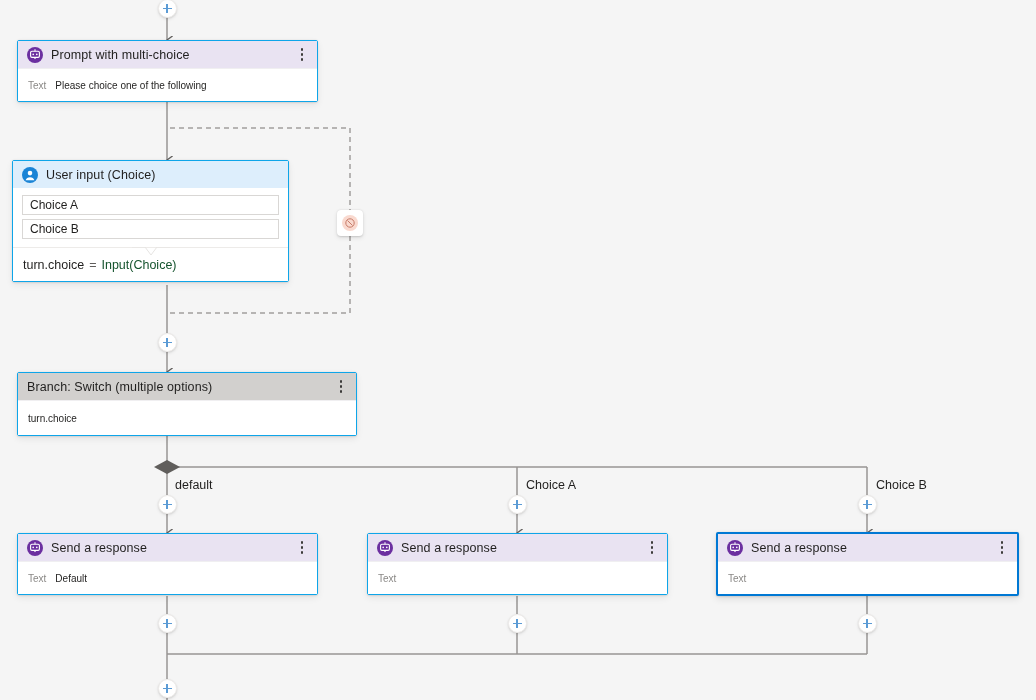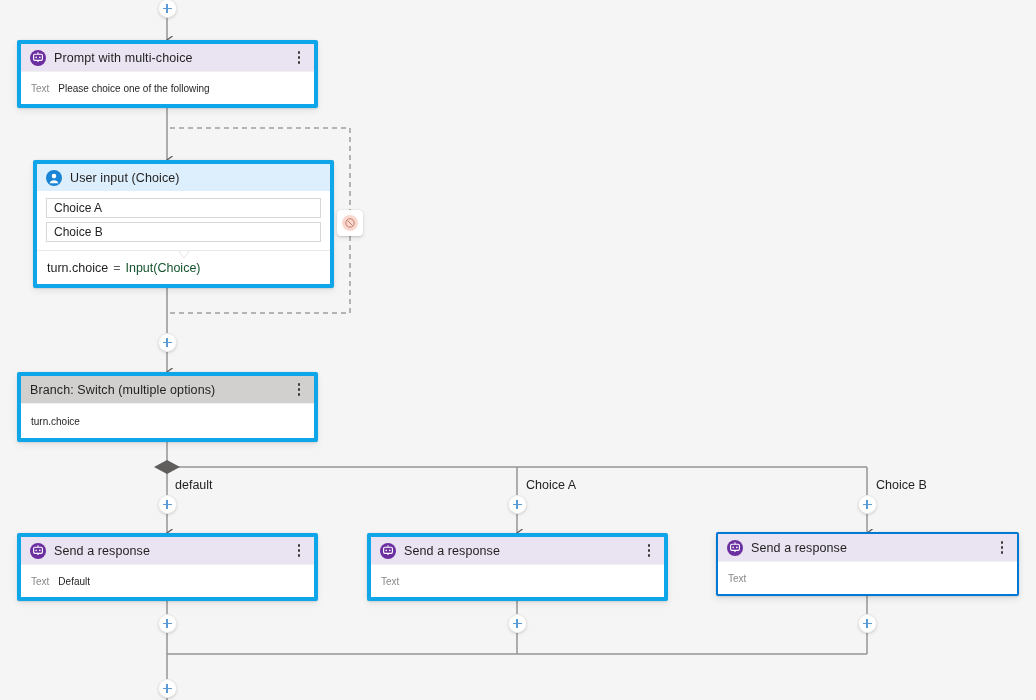--- a/index.html
+++ b/index.html
@@ -11,21 +11,21 @@
     position:relative;
     color:#201f1e;
   }
   #canvas{position:absolute;inset:0;width:1036px;height:700px;}
   #edges{position:absolute;left:0;top:0;width:1036px;height:700px;pointer-events:none;}
 
   
   .node{
     position:absolute;
     background:#ffffff;
-    border:4px solid #0ea5e9;
+    border:1px solid #0ea5e9;
     box-shadow:0 .6px 1.8px rgba(0,0,0,.10),0 3px 7px rgba(0,0,0,.07);
     box-sizing:border-box;
     border-radius:2px;
   }
   .node.selected{
     border:2px solid #0078d4;
     box-shadow:0 .6px 1.8px rgba(0,0,0,.10),0 3px 7px rgba(0,0,0,.10);
   }
   .nhead{
     height:27px;
@@ -213,21 +213,21 @@
           <i></i>
           <i></i>
         </span>
     </div>
     <div class="nbody">
       <span class="lab">Text</span>
       <span class="val">Please choice one of the following</span>
     </div>
   </div>
 
-  <div class="node" style="left:33px;top:160px;width:301px;">
+  <div class="node" style="left:12px;top:160px;width:277px;">
     <div class="nhead blue">
       <span class="icon">
         <svg width="16" height="16" viewBox="0 0 16 16" aria-hidden="true">
           <circle cx="8" cy="8" r="8" fill="#1a84d6"></circle>
           <circle cx="8" cy="6.1" r="2.3" fill="#fff"></circle>
           <path d="M3.6,13.2 a4.6,4.1 0 0 1 8.8,0 z" fill="#fff"></path>
         </svg>
       </span>
       <span class="htext">User input (Choice)</span>
     </div>
@@ -240,21 +240,21 @@
         <svg width="38" height="9" viewBox="0 0 38 9" aria-hidden="true">
           <path d="M0,0 L13,0 L19,8 L25,0 L38,0" fill="none" stroke="#e6e4e2" stroke-width="1"></path>
         </svg>
       </span>
       <span class="k">turn.choice</span>
       <span class="eq">=</span>
       <span class="v">Input(Choice)</span>
     </div>
   </div>
 
-  <div class="node" style="left:17px;top:372px;width:301px;">
+  <div class="node" style="left:17px;top:372px;width:340px;">
     <div class="nhead gray">
       <span class="htext">Branch: Switch (multiple options)</span>
       <span class="dots">
           <i></i>
           <i></i>
           <i></i>
         </span>
     </div>
     <div class="nbody" style="height:35px;">
       <span class="val">turn.choice</span>

